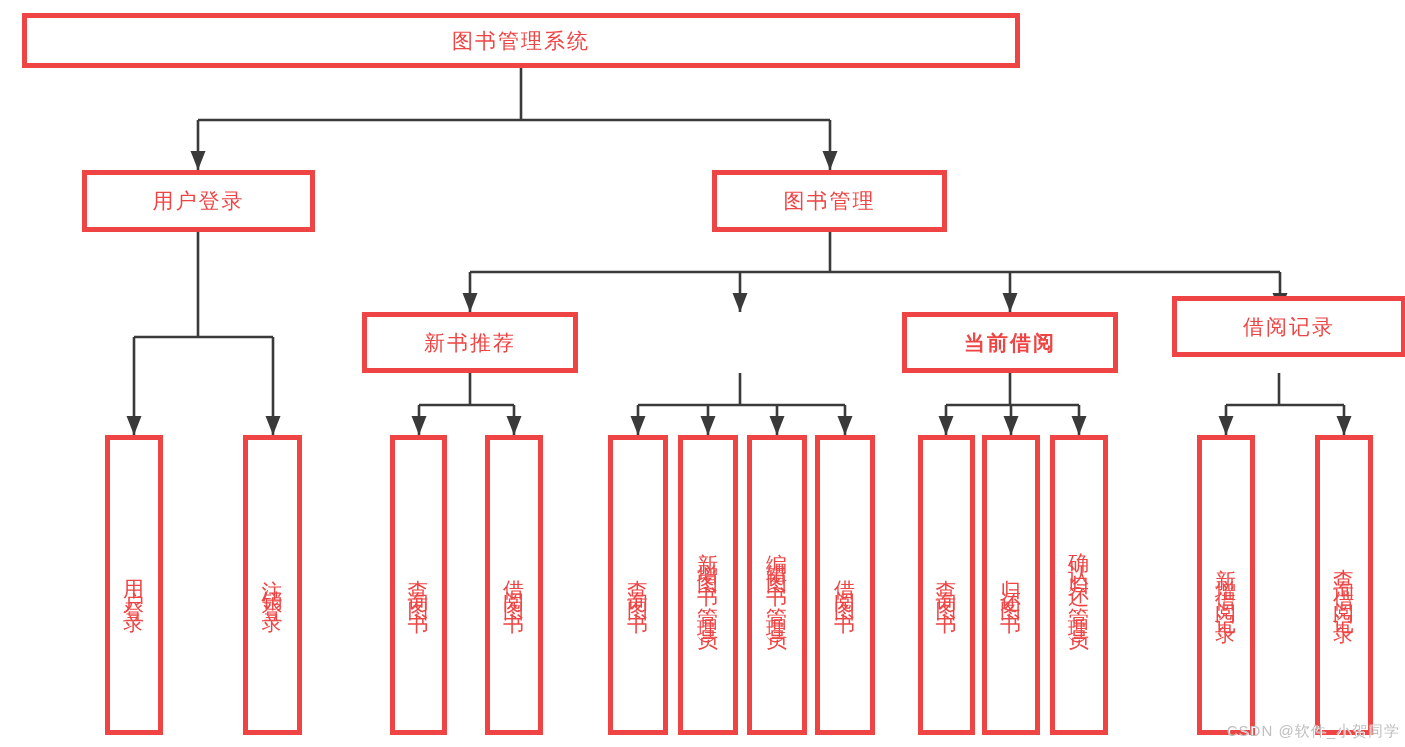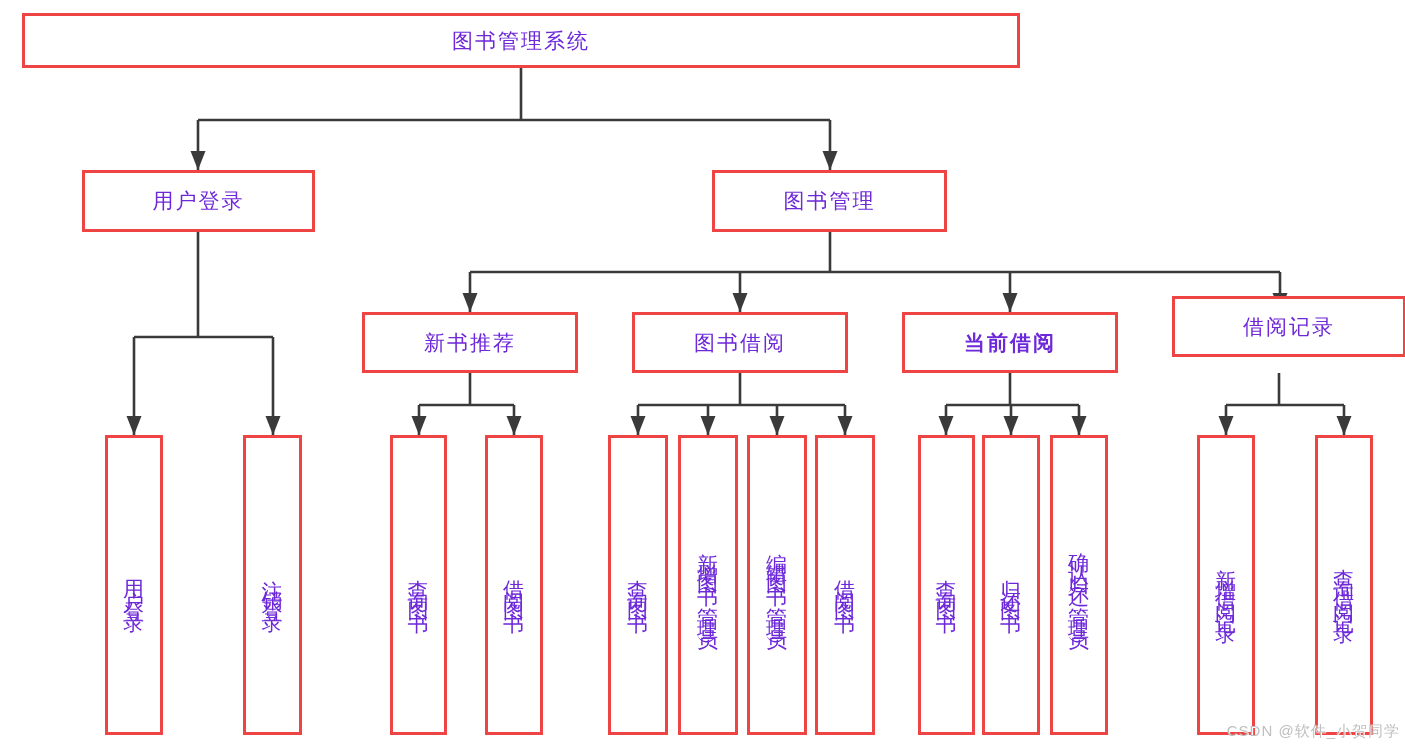--- a/index.html
+++ b/index.html
@@ -13,26 +13,26 @@
   }
   .connectors {
     position: absolute;
     left: 0; top: 0;
     width: 1405px; height: 747px;
     z-index: 1;
   }
   .node {
     position: absolute;
     box-sizing: border-box;
-    border: 3px solid #ef4444;
+    border: 5px solid #ef4444;
     background: #ffffff;
     display: flex;
     align-items: center;
     justify-content: center;
-    color: #6d28d9;
+    color: #ef4444;
     font-size: 21px;
     z-index: 2;
     letter-spacing: 2px;
   }
   .node-root   { left: 22px;  top: 13px;  width: 998px; height: 55px; }
   .n-user-login{ left: 82px;  top: 170px; width: 233px; height: 62px; }
   .n-book-mgmt { left: 712px; top: 170px; width: 235px; height: 62px; }
   .n-new-rec   { left: 362px;  top: 312px; width: 216px; height: 61px; }
   .n-borrowing { left: 632px;  top: 312px; width: 216px; height: 61px; }
   .n-current   { left: 902px;  top: 312px; width: 216px; height: 61px; font-weight: bold; }
@@ -124,23 +124,20 @@
   <div class="node n-user-login">
     <span>用户登录</span>
   </div>
   <div class="node n-book-mgmt">
     <span>图书管理</span>
   </div>
 
   <div class="node n-new-rec">
     <span>新书推荐</span>
   </div>
-  <div class="node n-borrowing">
-    <span>图书借阅</span>
-  </div>
   <div class="node n-current">
     <span>当前借阅</span>
   </div>
   <div class="node n-records">
     <span>借阅记录</span>
   </div>
 
   <div class="node vbox v1">
     <span class="vlabel">用户登录</span>
   </div>

